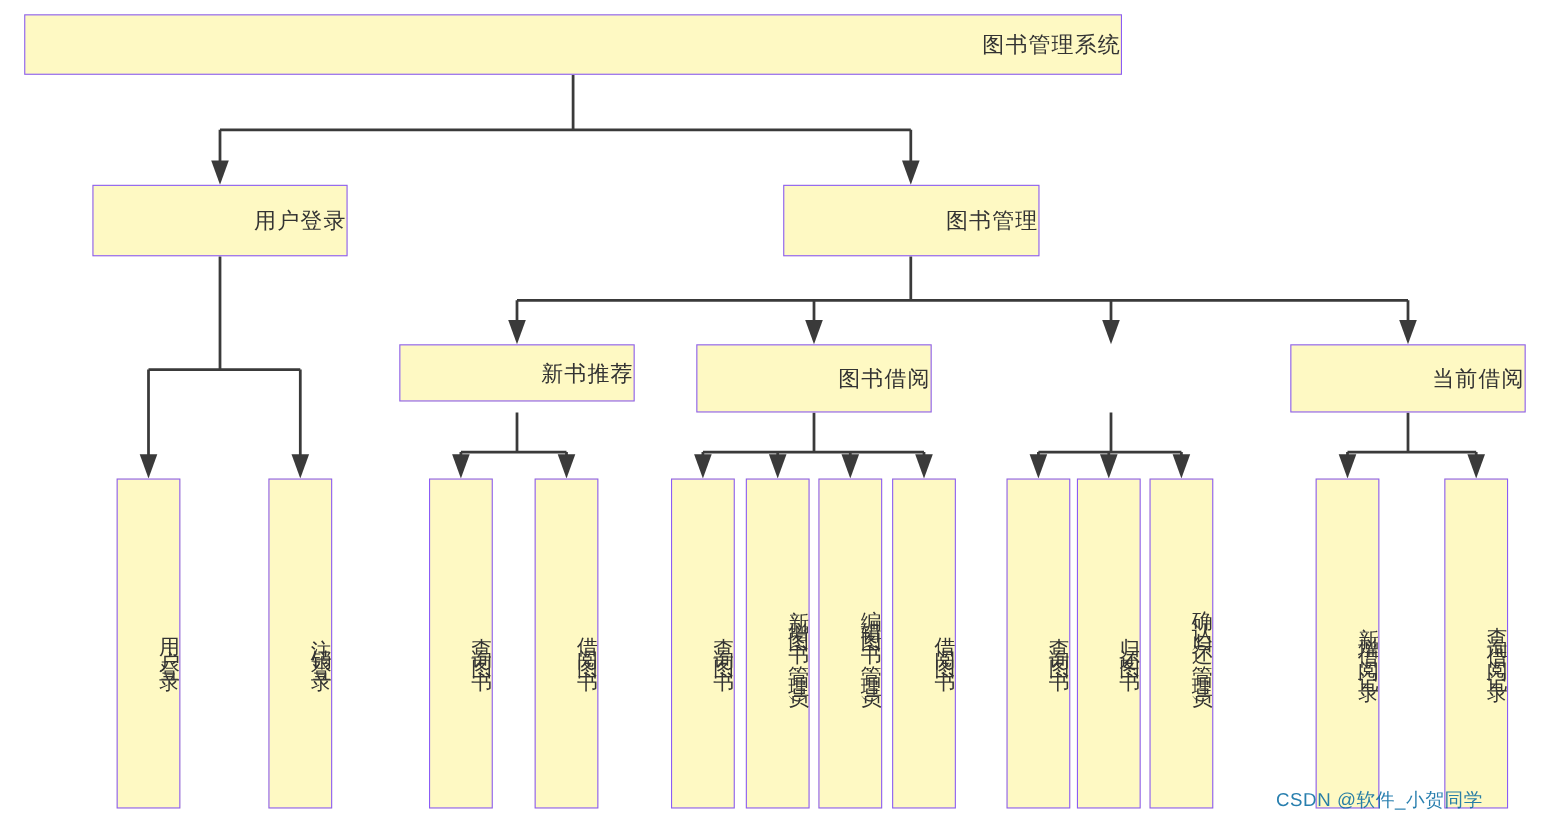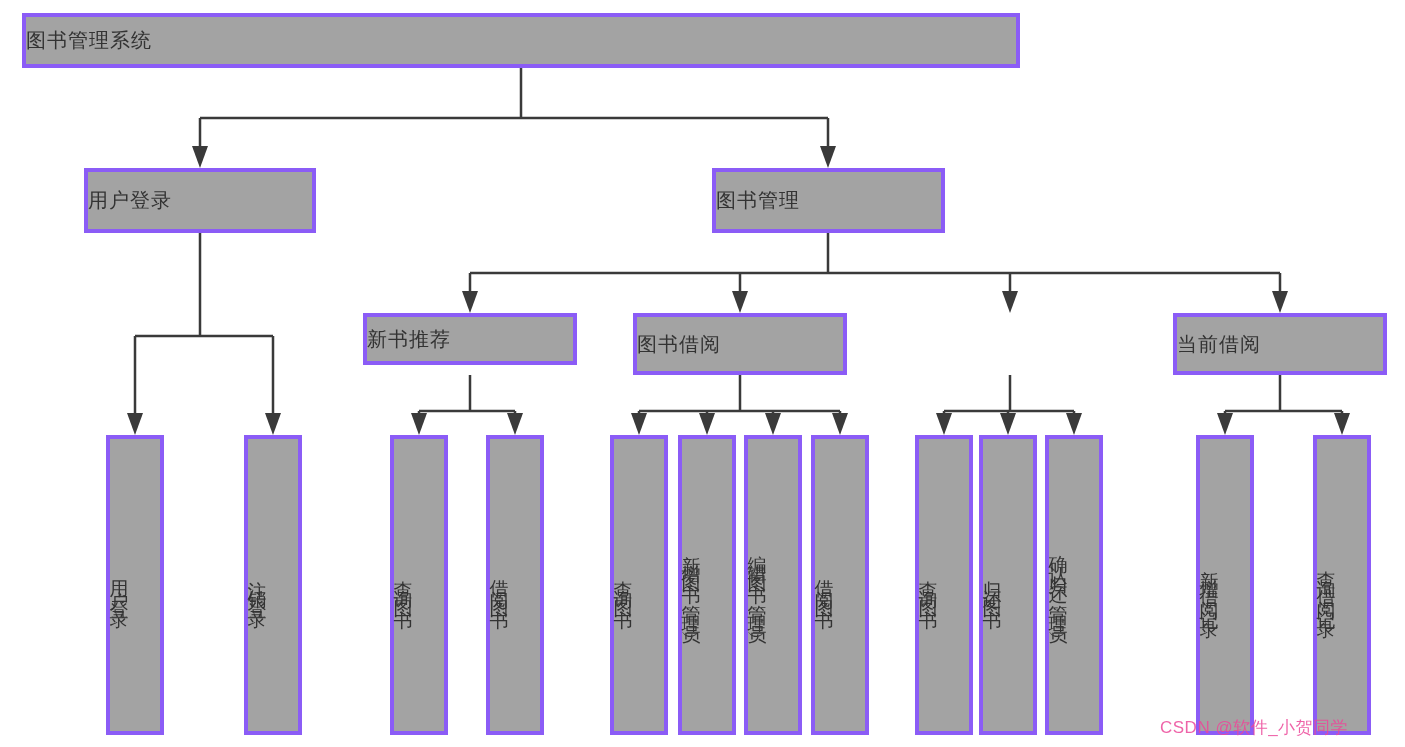--- a/index.html
+++ b/index.html
@@ -7,25 +7,25 @@
     position:relative;
     width:1405px;height:747px;
     background:#ffffff;
     font-family:"Liberation Sans","DejaVu Sans",sans-serif;
     overflow:hidden;
   }
   svg.connectors{position:absolute;left:0;top:0;z-index:1;}
   .node{
     position:absolute;
     box-sizing:border-box;
-    background:#a3a3a3;
-    border:4px solid #8b5cf6;
+    background:#fef9c3;
+    border:1px solid #8b5cf6;
     display:flex;
     align-items:center;
-    justify-content:flex-start;
+    justify-content:flex-end;
     color:#333333;
     z-index:2;
   }
   .hnode{font-size:20px;letter-spacing:1px;}
   .vnode{width:58px;top:435px;height:300px;font-size:19px;}
   .vnode span{
     writing-mode:vertical-rl;
     text-orientation:mixed;
     letter-spacing:10px;
     line-height:1;
@@ -53,21 +53,21 @@
   #l-query-book-3{left:915px;}
   #l-return-book{left:979px;}
   #l-confirm-return{left:1045px;}
   #l-add-record{left:1196px;}
   #l-query-record{left:1313px;}
   .watermark{
     position:absolute;
     left:1160px;top:716px;
     width:245px;
     font-size:17px;
-    color:#ec4899;
+    color:#0369a1;
     letter-spacing:0.5px;
     z-index:5;
     opacity:0.85;
     white-space:nowrap;
   }
 </style>
 </head>
 <body>
 
 <div class="canvas">

